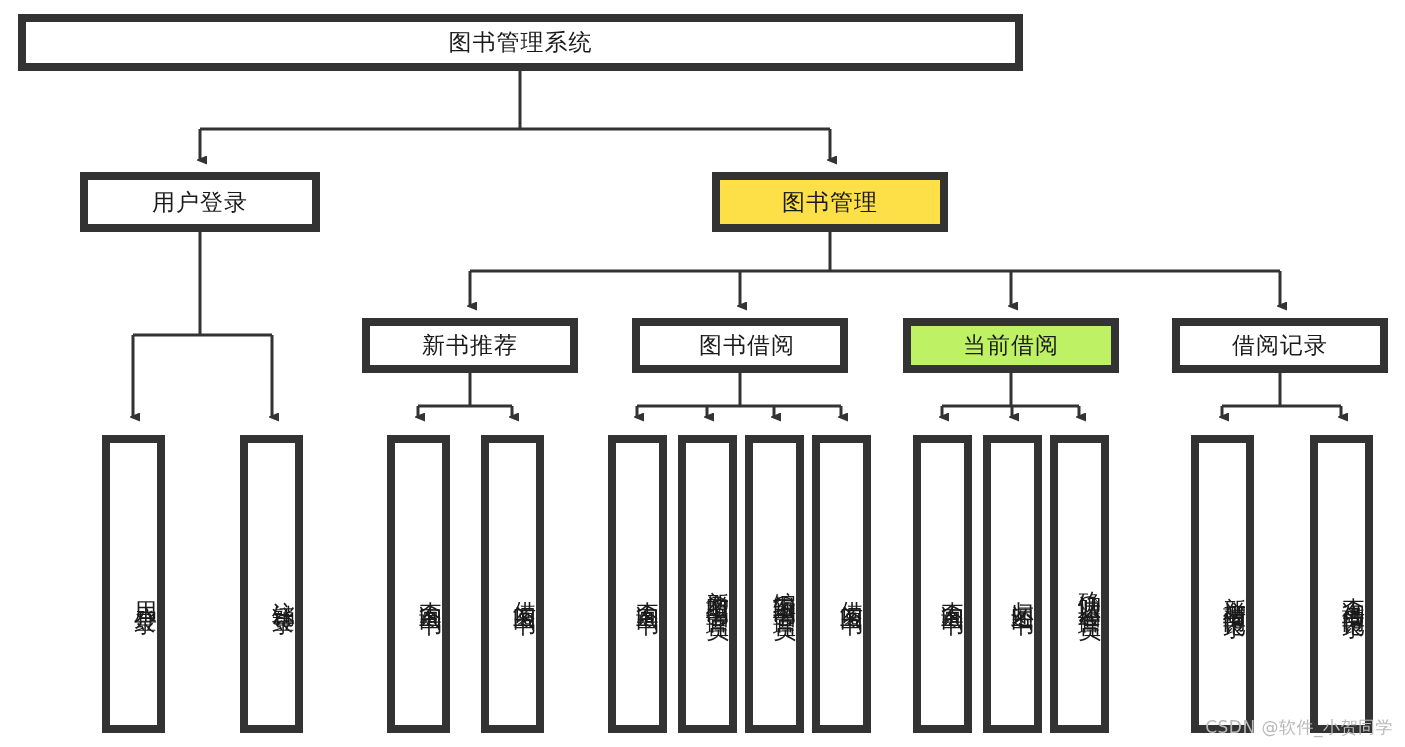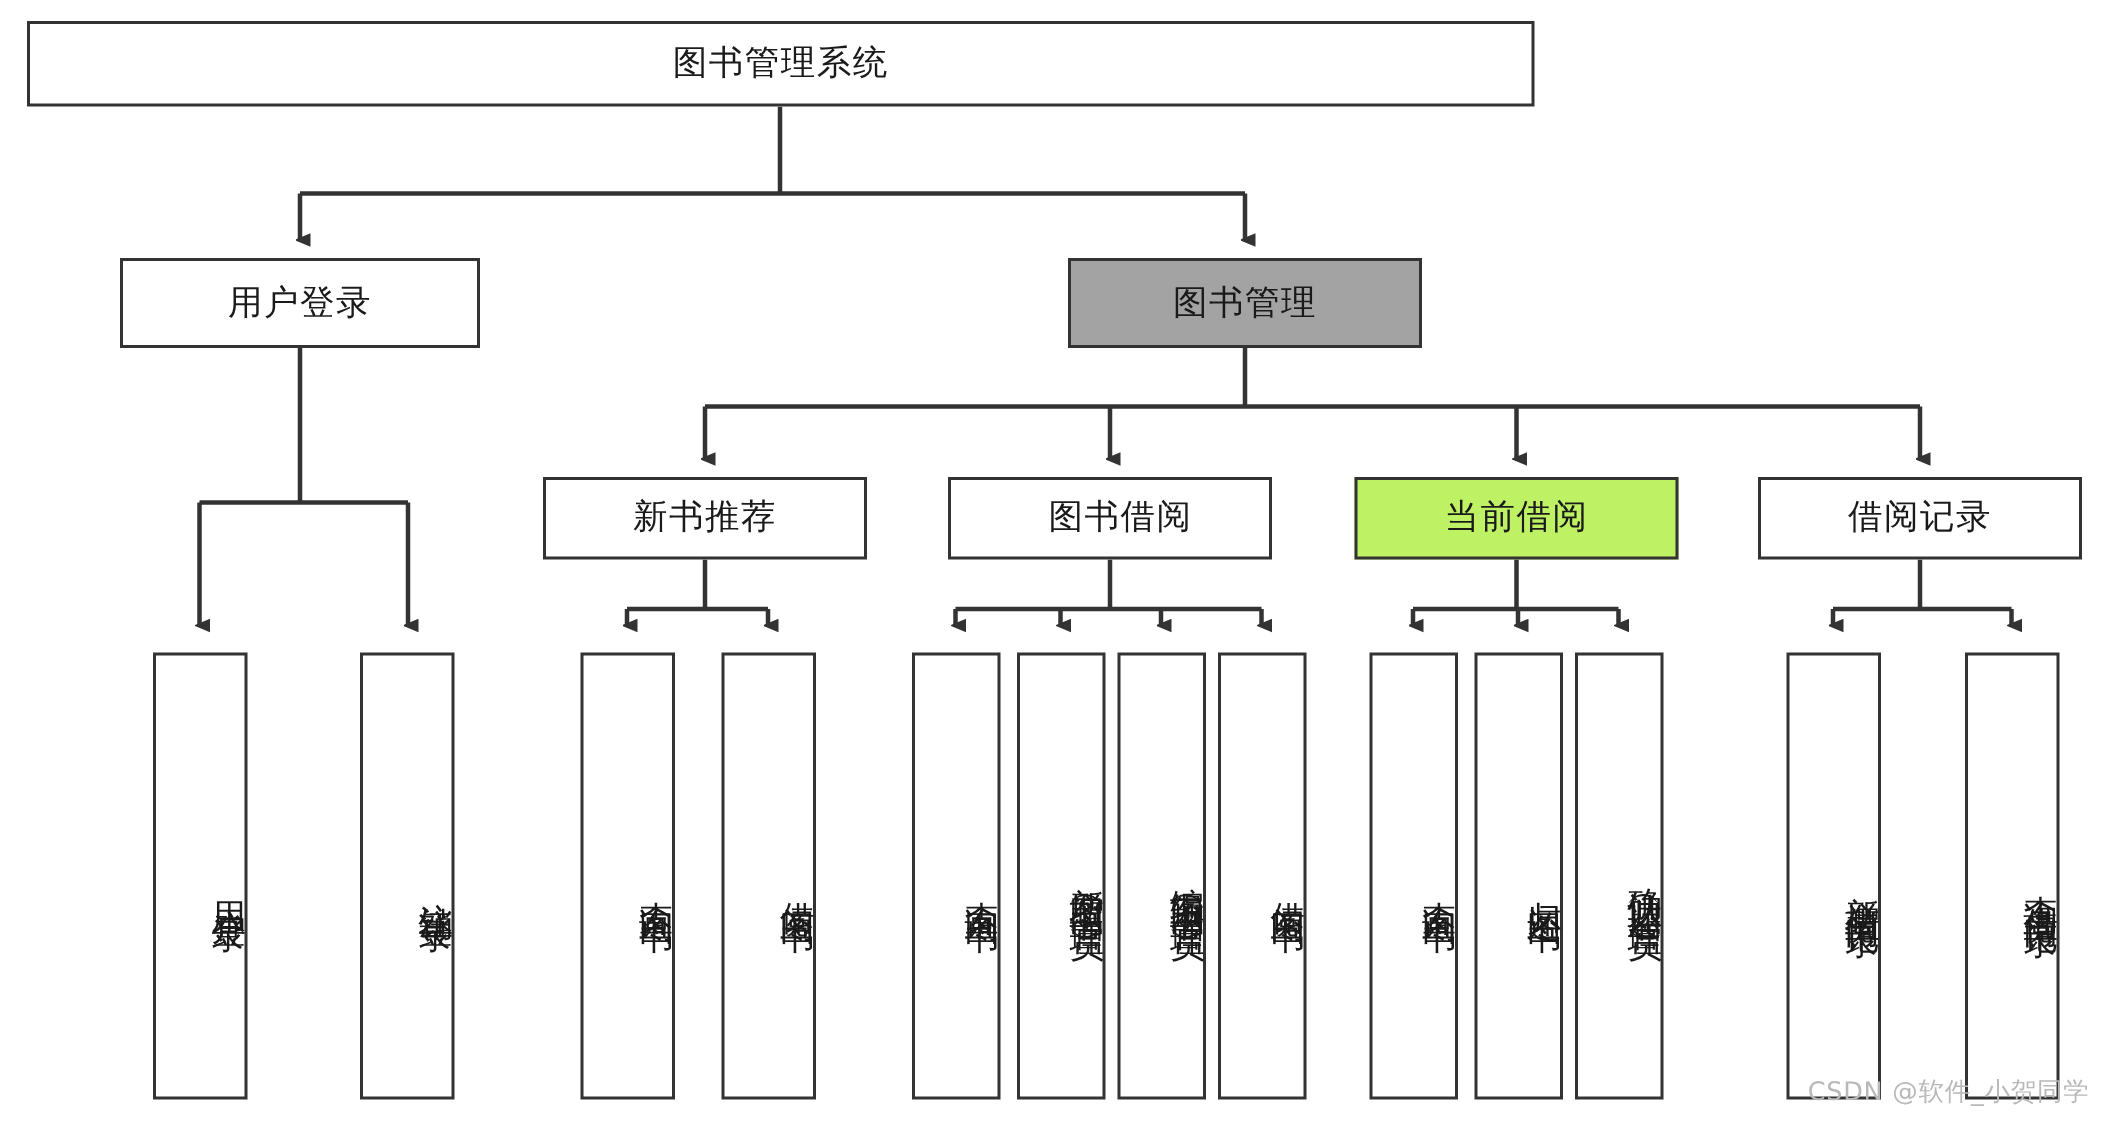--- a/index.html
+++ b/index.html
@@ -14,21 +14,21 @@
   #canvas {
     position: relative;
     width: 1405px;
     height: 747px;
     background: #ffffff;
     overflow: hidden;
   }
   .node {
     position: absolute;
     box-sizing: border-box;
-    border: 2px solid #c2410c;
+    border: 8px solid #c2410c;
     background: #ffffff;
     display: flex;
     align-items: center;
     justify-content: center;
     color: #1a1a1a;
   }
   .node.horizontal {
     font-size: 23px;
     letter-spacing: 1px;
     line-height: 1;
@@ -123,21 +123,21 @@
     </g>
   </svg>
 
   <div class="node horizontal" id="node-root" style="left: 18px; top: 14px; width: 1005px; height: 57px; border-color: rgb(51, 51, 51); background: rgb(255, 255, 255); color: rgb(26, 26, 26);">
     <span class="label">图书管理系统</span>
   </div>
 
   <div class="node horizontal" id="node-l2-0" style="left: 80px; top: 172px; width: 240px; height: 60px; border-color: rgb(51, 51, 51); background: rgb(255, 255, 255); color: rgb(26, 26, 26);">
     <span class="label">用户登录</span>
   </div>
-  <div class="node horizontal" id="node-l2-1" style="left: 712px; top: 172px; width: 236px; height: 60px; border-color: rgb(51, 51, 51); background: #a3a3a3; color: rgb(26, 26, 26);">
+  <div class="node horizontal" id="node-l2-1" style="left: 712px; top: 172px; width: 236px; height: 60px; border-color: rgb(51, 51, 51); background: #fde047; color: rgb(26, 26, 26);">
     <span class="label">图书管理</span>
   </div>
 
   <div class="node horizontal" id="node-l3-0" style="left: 362px; top: 318px; width: 216px; height: 55px; border-color: rgb(51, 51, 51); background: rgb(255, 255, 255); color: rgb(26, 26, 26);">
     <span class="label">新书推荐</span>
   </div>
   <div class="node horizontal" id="node-l3-1" style="left: 632px; top: 318px; width: 216px; height: 55px; border-color: rgb(51, 51, 51); background: rgb(255, 255, 255); color: rgb(26, 26, 26); padding-left: 14px;">
     <span class="label">图书借阅</span>
   </div>
   <div class="node horizontal" id="node-l3-2" style="left: 903px; top: 318px; width: 216px; height: 55px; border-color: rgb(51, 51, 51); background: #bef264; color: rgb(26, 26, 26);">

